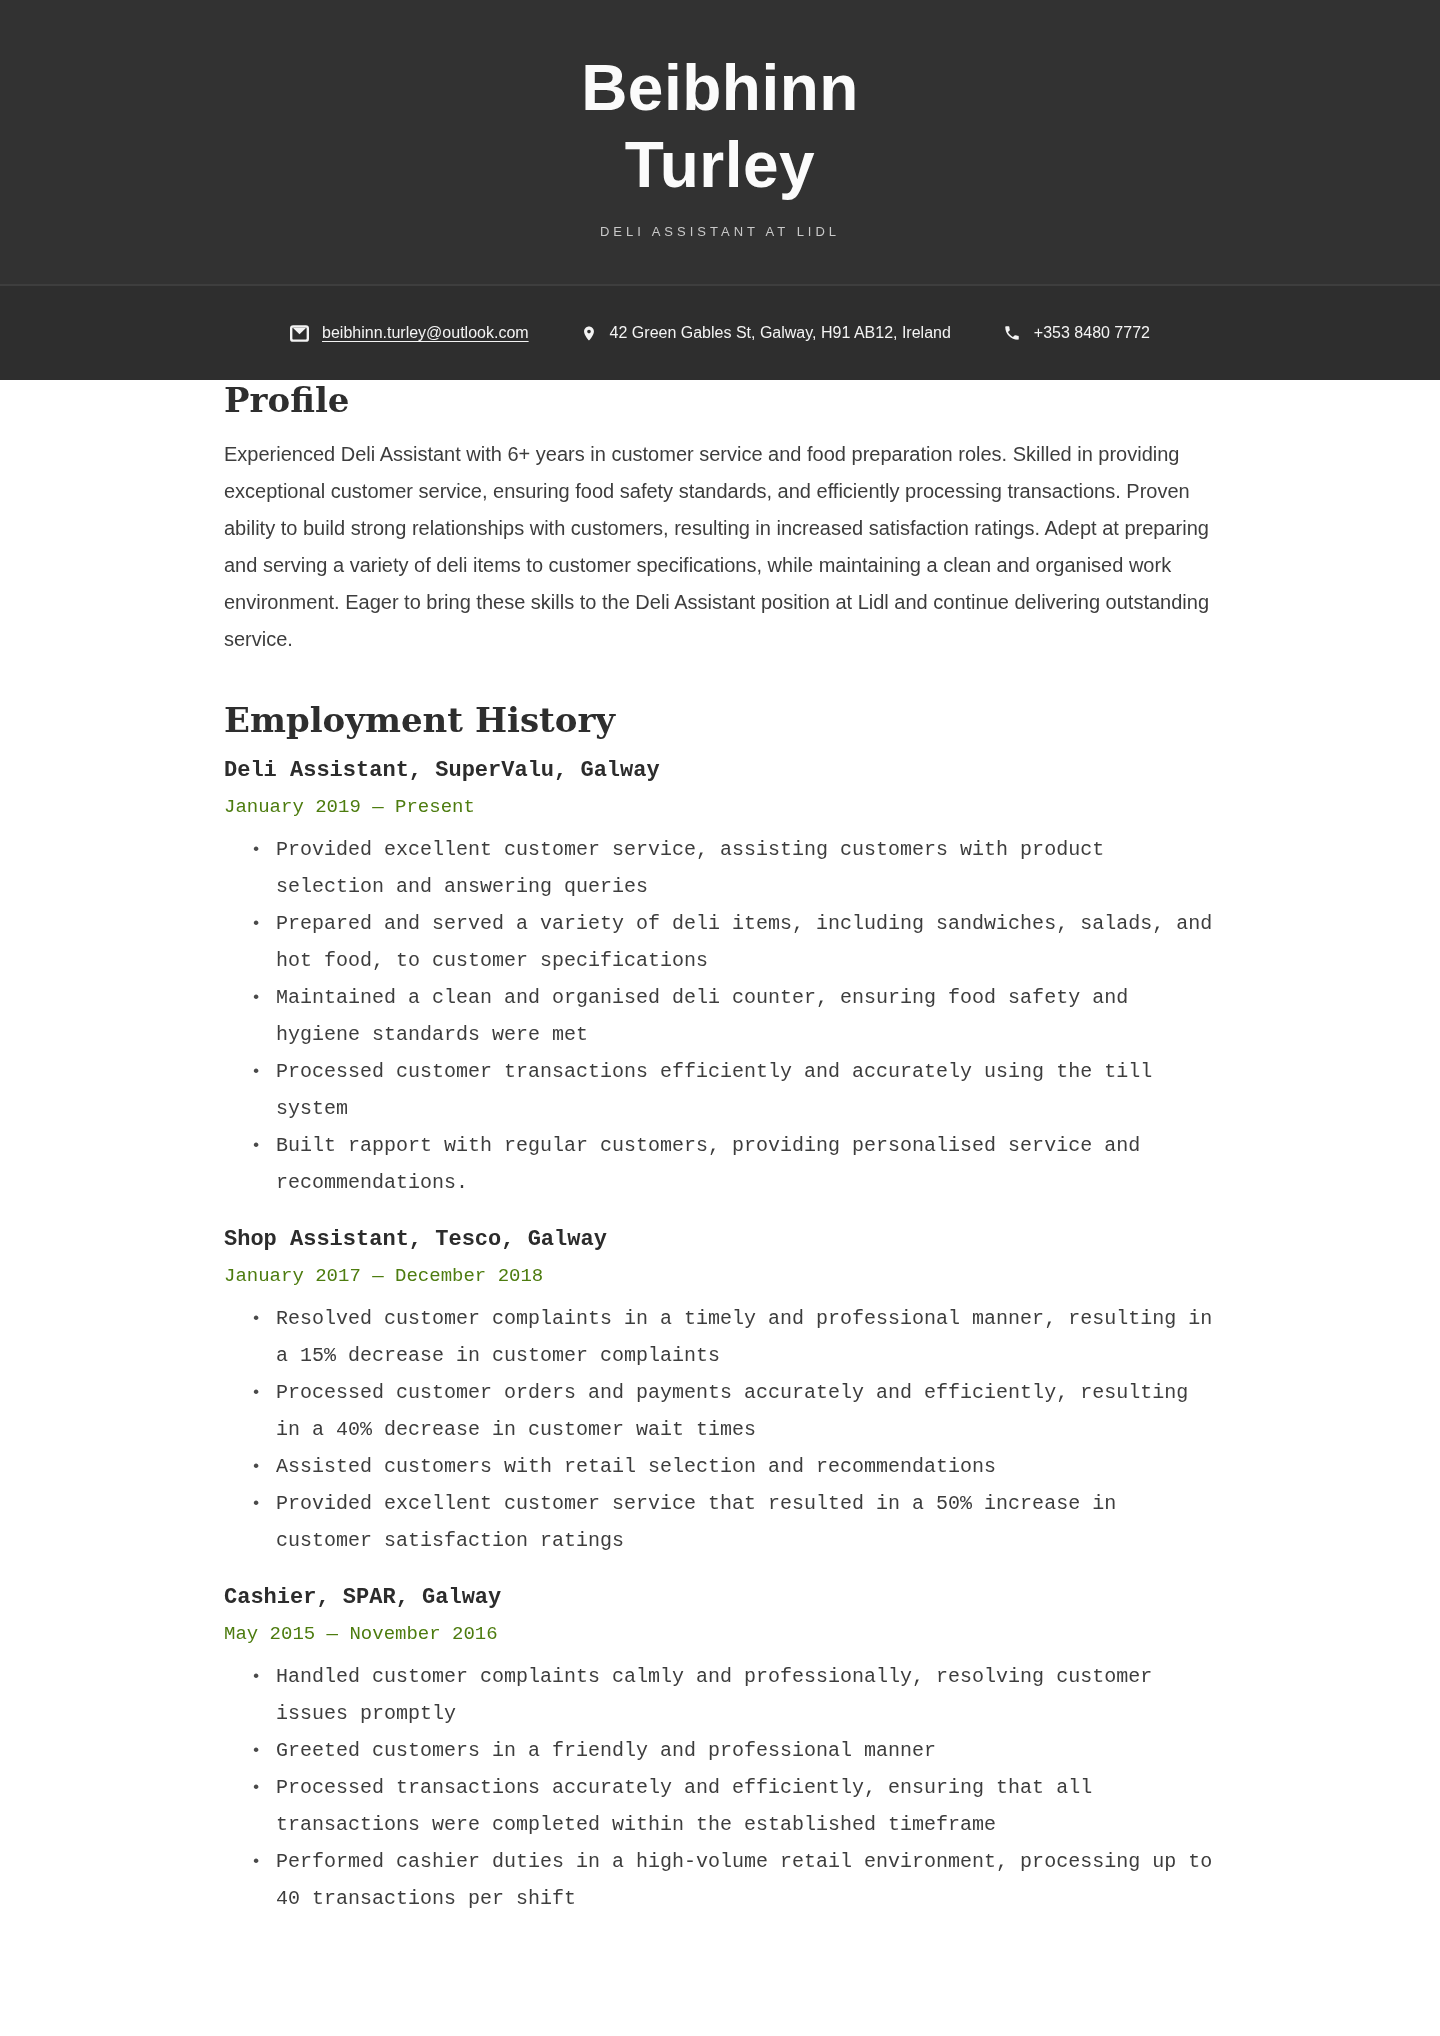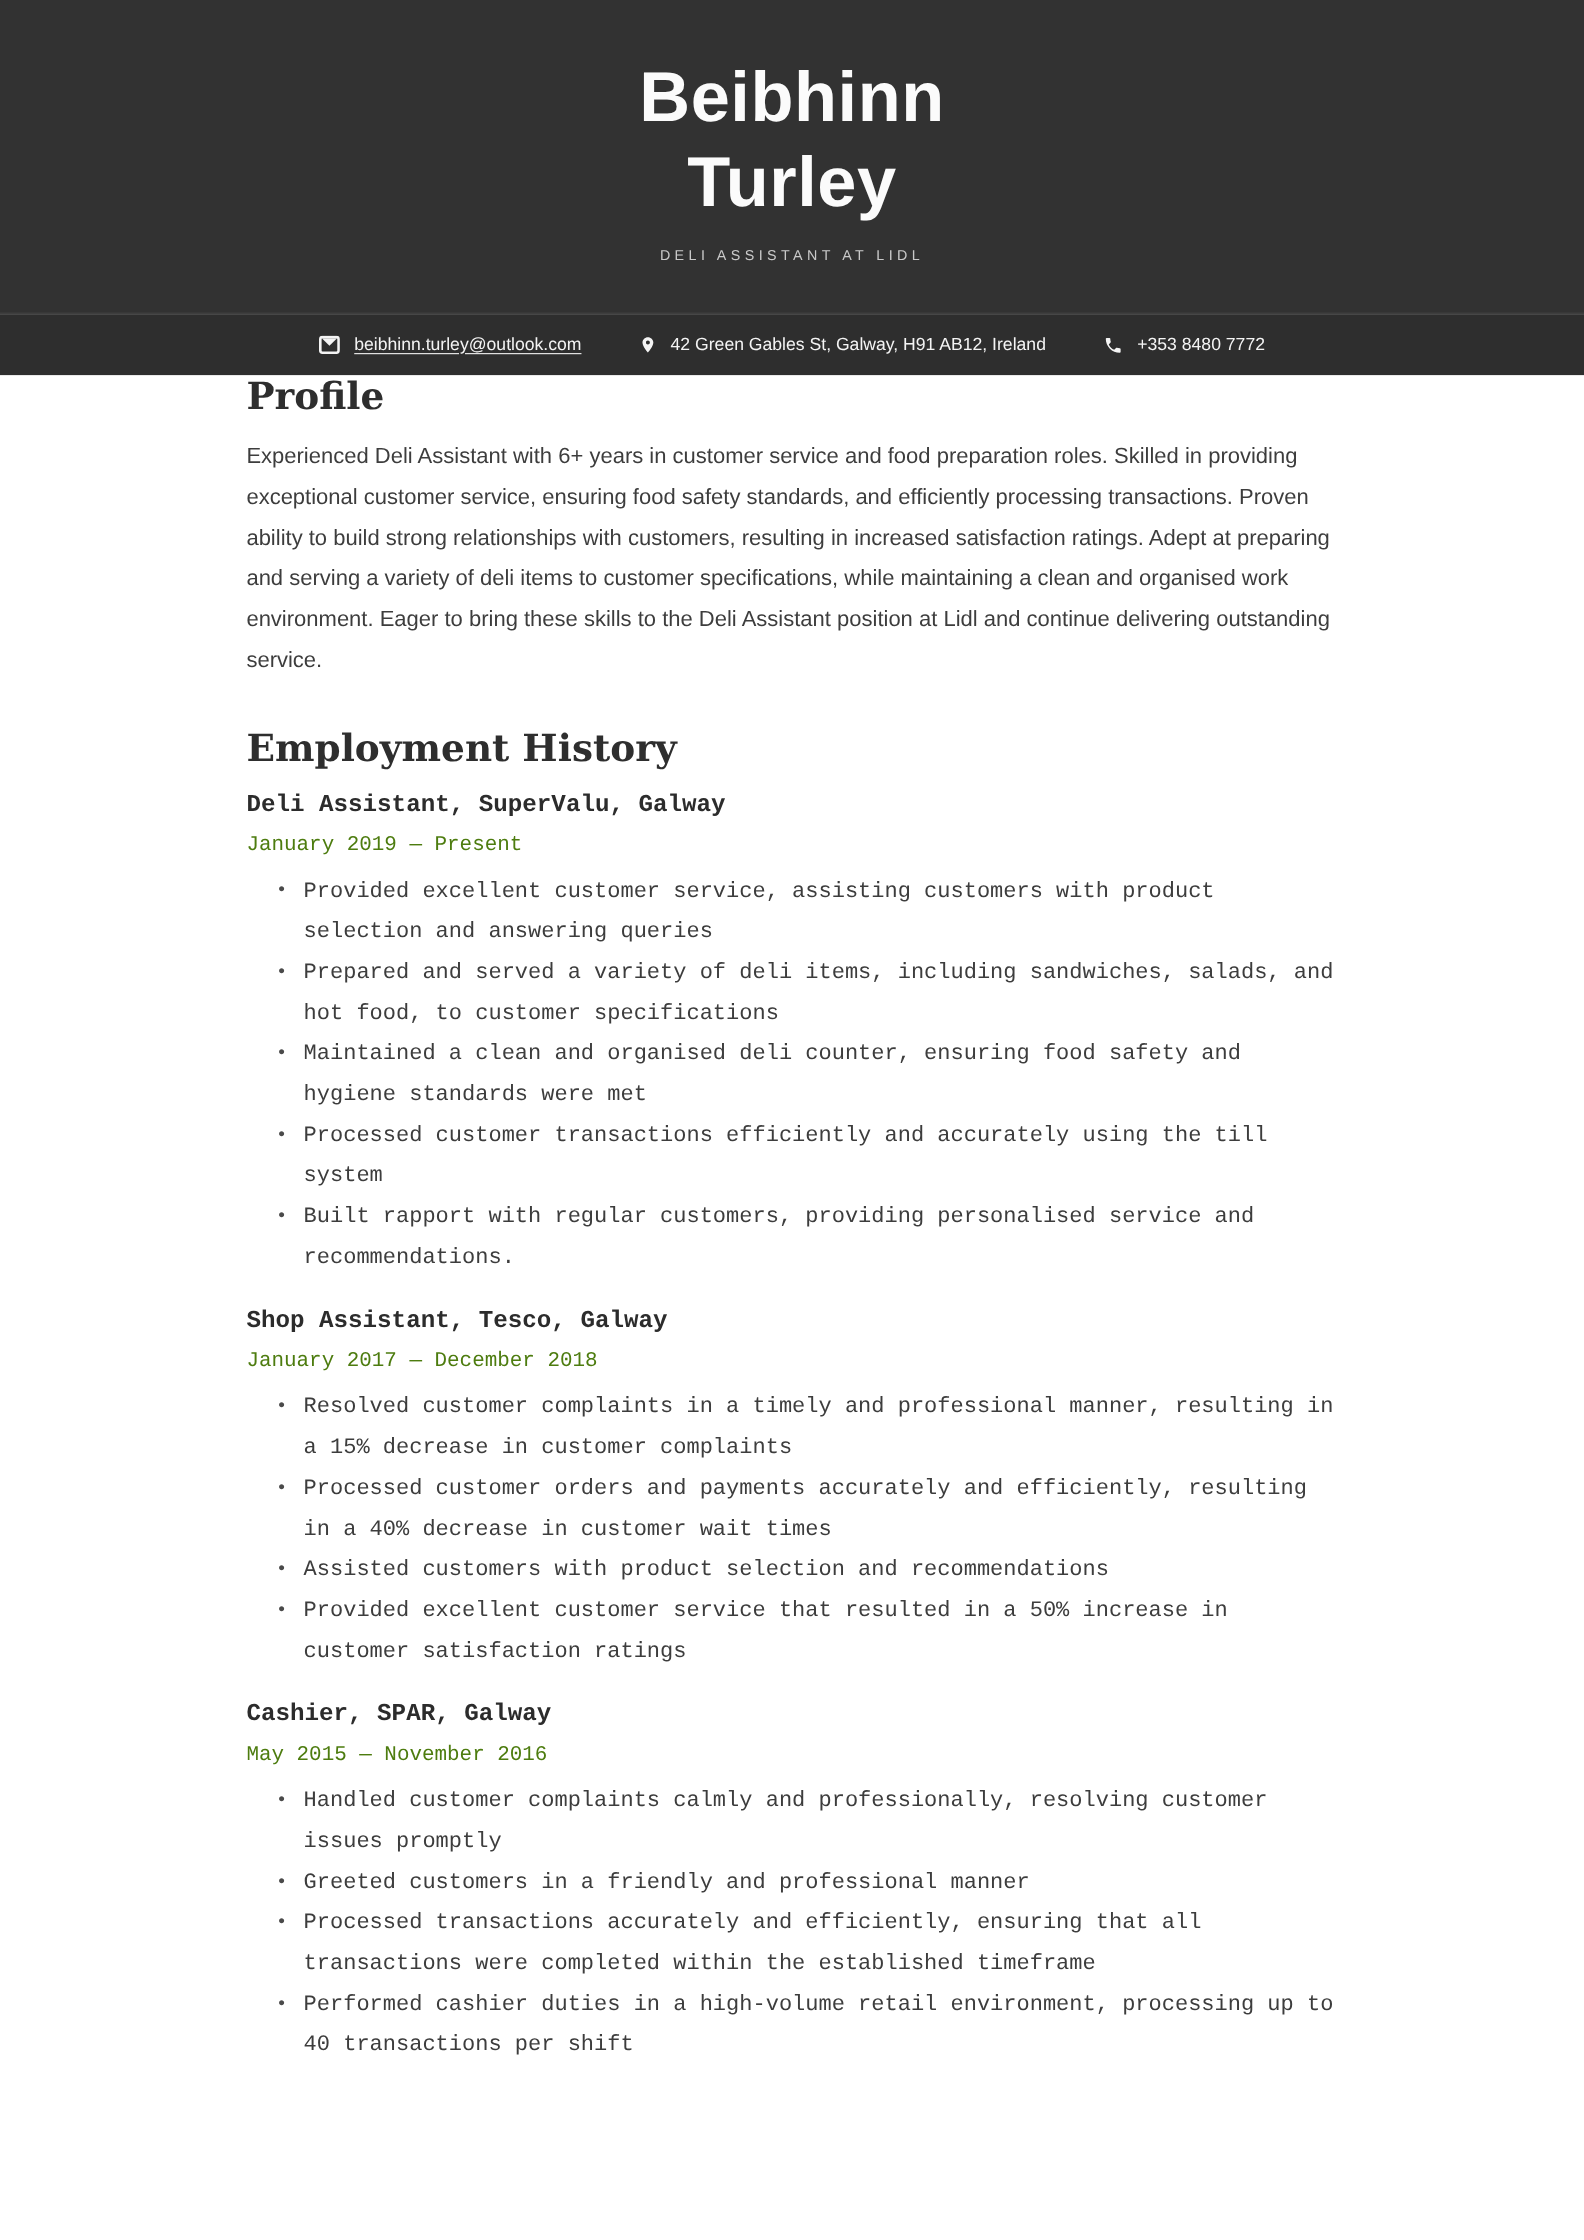--- a/index.html
+++ b/index.html
@@ -9,21 +9,21 @@
   
   .hdr{background:#323232;height:286px;box-sizing:border-box;padding-top:50px;
        text-align:center;border-bottom:2px solid #3e3e3e;}
   .name{margin:0;font-family:Liberation Sans, sans-serif;font-weight:700;
         font-size:64px;line-height:77px;color:#fbfbfb;letter-spacing:.5px;}
   .name-line{display:block;}
   .subtitle{margin-top:20px;font-size:13px;letter-spacing:4px;
             color:#c9c9c9;font-weight:400;}
 
   
-  .contact{background:#2e2e2e;height:55px;display:flex;align-items:center;
+  .contact{background:#2e2e2e;height:94px;display:flex;align-items:center;
            justify-content:center;gap:52px;color:#f4f4f4;font-size:16px;}
   .c-item{display:flex;align-items:center;gap:13px;}
   .c-item svg{display:block;flex:0 0 auto;}
   .email{color:#f4f4f4;text-decoration:underline;text-underline-offset:3px;cursor:pointer;}
 
   
   .bodyarea{width:992px;margin:0 auto;color:#3d3d3d;font-size:20px;line-height:37px;}
   .sec{font-family:"DejaVu Serif",serif;font-weight:700;font-size:34px;
        line-height:40px;color:#2e2e2e;margin:0;}
   .sec-profile{}
@@ -95,21 +95,21 @@
         <li>Built rapport with regular customers, providing personalised service and recommendations.</li>
       </ul>
     </section>
 
     <section class="job">
       <h3>Shop Assistant, Tesco, Galway</h3>
       <div class="dates">January 2017 — December 2018</div>
       <ul>
         <li>Resolved customer complaints in a timely and professional manner, resulting in a 15% decrease in customer complaints</li>
         <li>Processed customer orders and payments accurately and efficiently, resulting in a 40% decrease in customer wait times</li>
-        <li>Assisted customers with product selection and recommendations</li>
+        <li>Assisted customers with retail selection and recommendations</li>
         <li>Provided excellent customer service that resulted in a 50% increase in customer satisfaction ratings</li>
       </ul>
     </section>
 
     <section class="job">
       <h3>Cashier, SPAR, Galway</h3>
       <div class="dates">May 2015 — November 2016</div>
       <ul>
         <li>Handled customer complaints calmly and professionally, resolving customer issues promptly</li>
         <li>Greeted customers in a friendly and professional manner</li>

